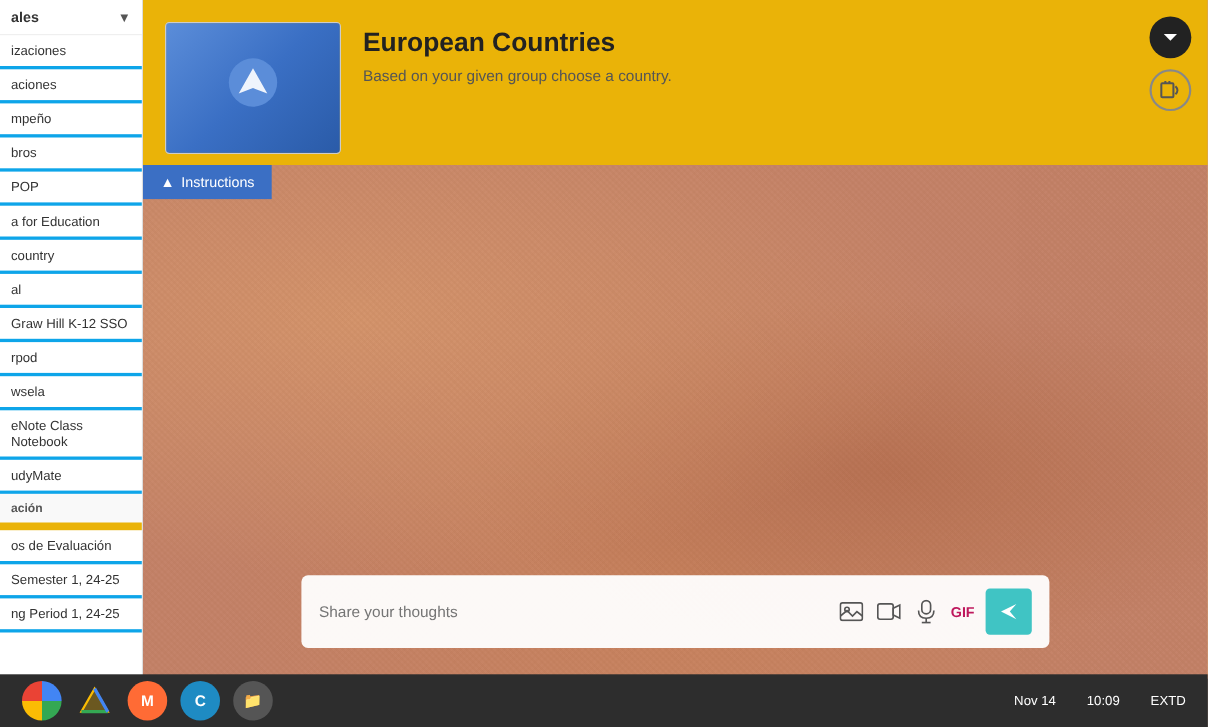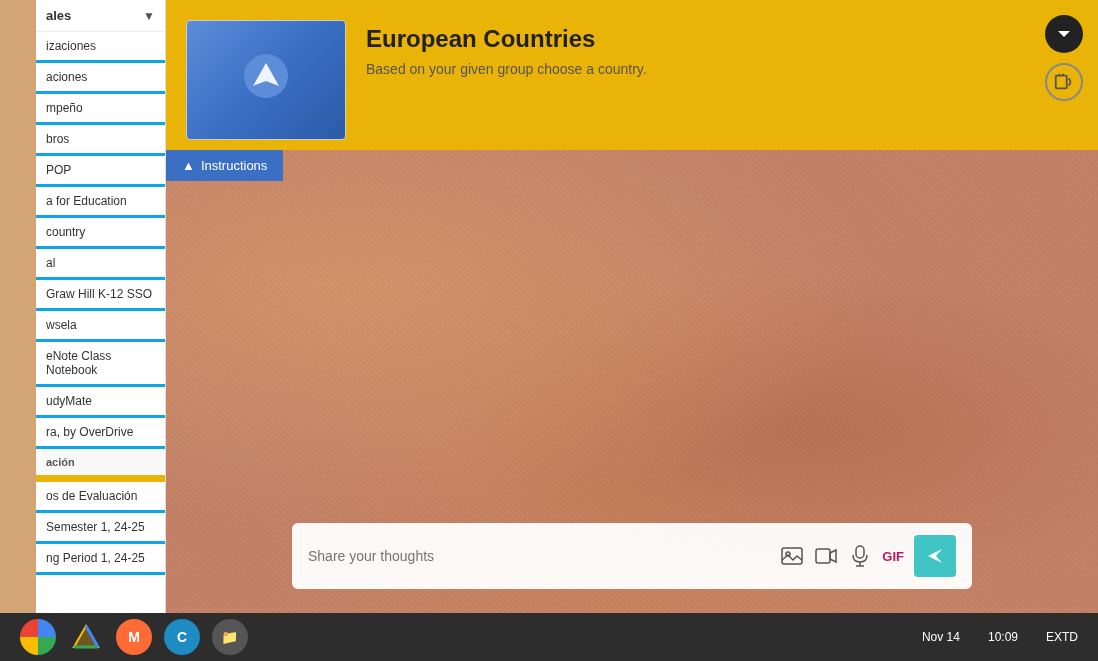--- a/index.html
+++ b/index.html
@@ -15,21 +15,20 @@
     
     .sidebar {
       width: 130px;
       background: #fff;
       height: 100%;
       flex-shrink: 0;
       border-right: 1px solid #ddd;
       display: flex;
       flex-direction: column;
       overflow: hidden;
-      margin-left: 36px;
     }
 
     .sidebar-header {
       background: #fff;
       padding: 8px 10px;
       border-bottom: 1px solid #eee;
       display: flex;
       align-items: center;
       justify-content: space-between;
     }
@@ -387,30 +386,30 @@
         <div class="sidebar-item">
           <span>country</span>
         </div>
         <div class="sidebar-item">
           <span>al</span>
         </div>
         <div class="sidebar-item">
           <span>Graw Hill K-12 SSO</span>
         </div>
         <div class="sidebar-item">
+          <span>rpod</span>
+        </div>
+        <div class="sidebar-item">
           <span>wsela</span>
         </div>
         <div class="sidebar-item">
           <span>eNote Class Notebook</span>
         </div>
         <div class="sidebar-item">
           <span>udyMate</span>
-        </div>
-        <div class="sidebar-item">
-          <span>ra, by OverDrive</span>
         </div>
         <div class="sidebar-section">
           <span>ación</span>
         </div>
         <div class="sidebar-item">
           <span>os de Evaluación</span>
         </div>
         <div class="sidebar-item">
           <span>Semester 1, 24-25</span>
         </div>

